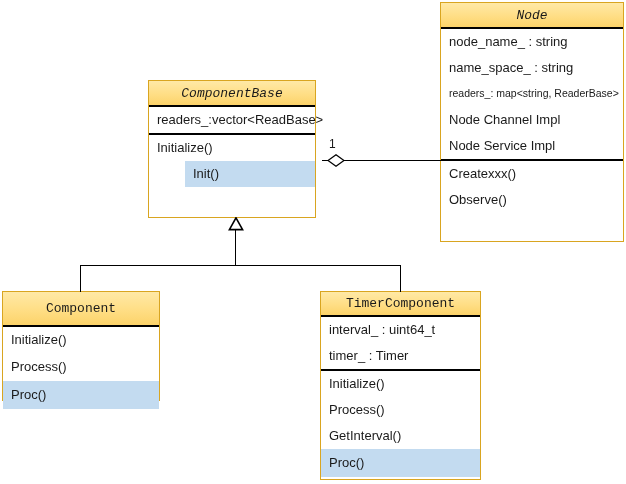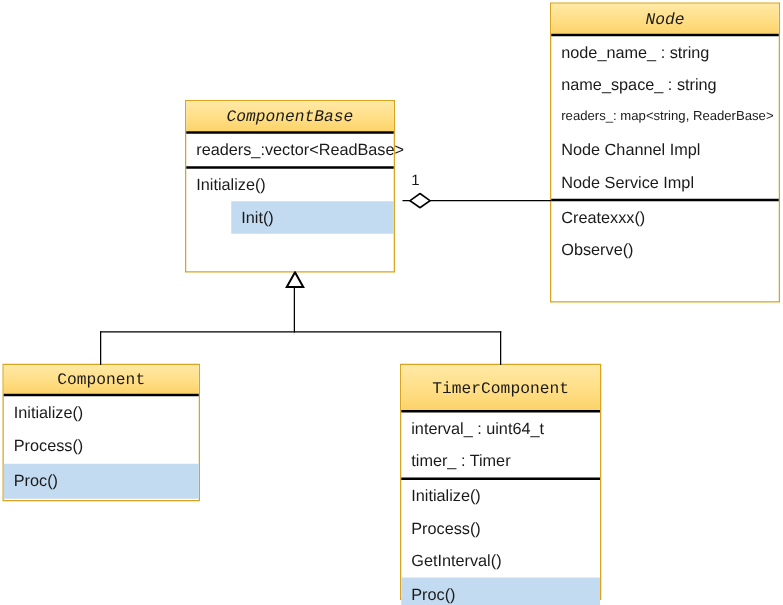--- a/index.html
+++ b/index.html
@@ -109,31 +109,31 @@
     <div class="uml-row" style="height:26px;">readers_:vector&lt;ReadBase&gt;</div>
   </div>
 
   <div class="uml-section with-divider">
     <div class="uml-row" style="height:26px;">Initialize()</div>
     <div class="uml-row highlight" style="height:26px;margin-left:36px;">Init()</div>
   </div>
 </div>
 
 <div class="uml-class" style="left:2px; top:291px; width:158px; height:110px;">
-  <div class="uml-header" style="height:25px;">Component</div>
+  <div class="uml-header" style="height:35px;">Component</div>
 
   <div class="uml-section">
     <div class="uml-row" style="height:27px;">Initialize()</div>
     <div class="uml-row" style="height:27px;">Process()</div>
     <div class="uml-row highlight" style="height:28px;">Proc()</div>
   </div>
 </div>
 
 <div class="uml-class" style="left:320px; top:291px; width:161px; height:189px;">
-  <div class="uml-header" style="height:38px;">TimerComponent</div>
+  <div class="uml-header" style="height:25px;">TimerComponent</div>
 
   <div class="uml-section">
     <div class="uml-row" style="height:26px;">interval_ : uint64_t</div>
     <div class="uml-row" style="height:26px;">timer_ :  Timer</div>
   </div>
 
   <div class="uml-section with-divider">
     <div class="uml-row" style="height:26px;">Initialize()</div>
     <div class="uml-row" style="height:26px;">Process()</div>
     <div class="uml-row" style="height:26px;">GetInterval()</div>

